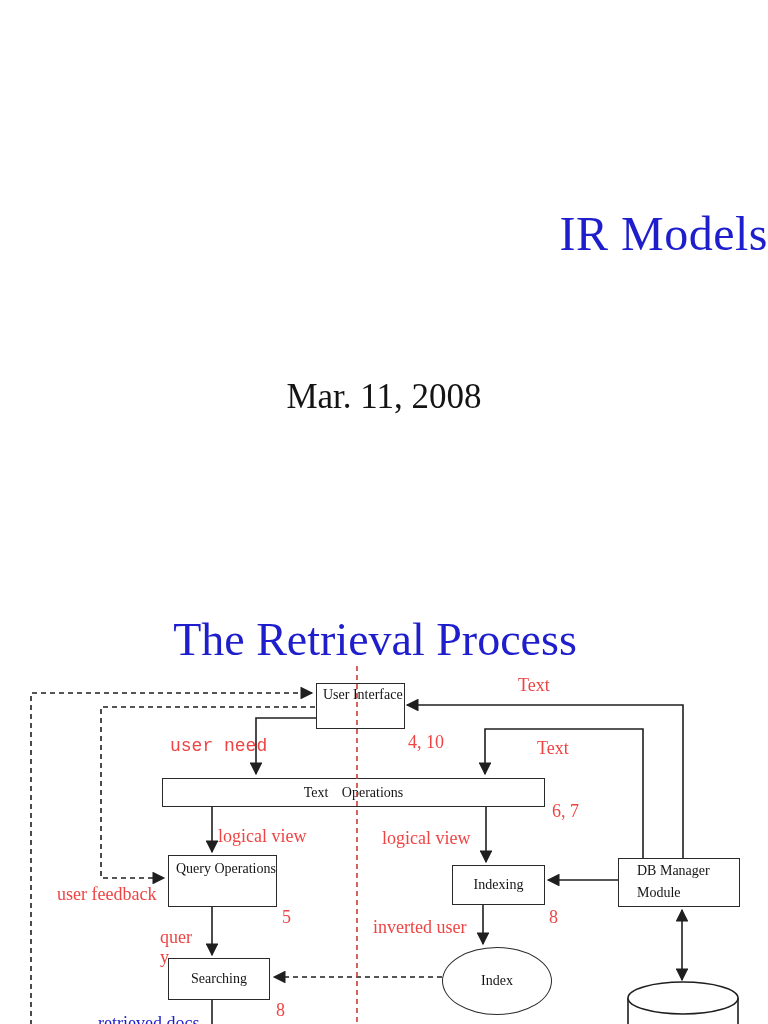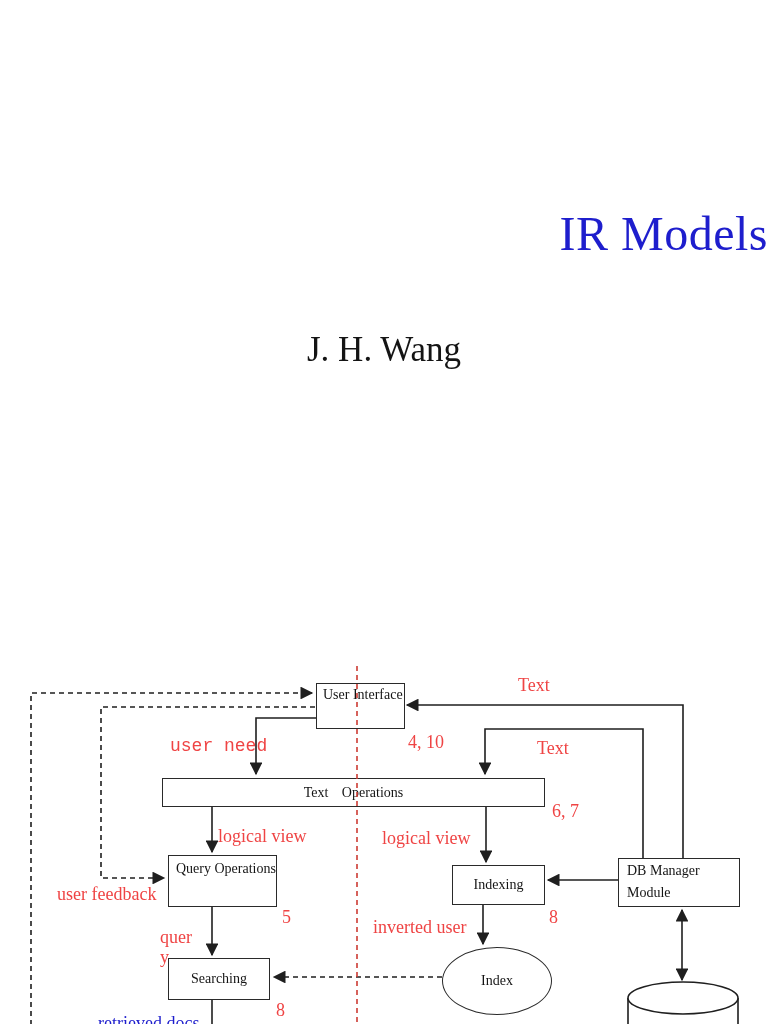--- a/index.html
+++ b/index.html
@@ -34,22 +34,23 @@
   .redline{z-index:30;pointer-events:none;}
   .boxlayer{z-index:10;}
   .lablayer{z-index:15;}
 </style>
 </head>
 <body>
 
 <div class="page">
 
   <div class="s1-title">IR Models</div>
-  <div class="s1-author">J. H. Wang</div>
+  <div class="s1-date">Mar. 11, 2008</div>
 
+  <div class="s2-title">The Retrieval Process</div>
 
   <div class="diagram">
 
     <svg width="768" height="364" viewBox="0 0 768 364">
       <defs>
         <marker id="ah" viewBox="0 0 10 10" refX="9" refY="5" markerWidth="8.5" markerHeight="8" orient="auto-start-reverse">
           <path d="M0,0 L10,5 L0,10 z" fill="#1f1f1f"></path>
         </marker>
       </defs>
       <g stroke="#1f1f1f" stroke-width="1.6" fill="none">
@@ -85,21 +86,21 @@
           <ellipse cx="683" cy="338" rx="55" ry="16"></ellipse>
         </g>
       </g>
     </svg>
 
     <div class="boxlayer">
       <div class="dbox" style="left:316px;top:23px;width:89px;height:46px;padding:0 0 0 6px;">User Interface</div>
       <div class="dbox center" style="left:162px;top:118px;width:383px;height:29px;word-spacing:10px;">Text Operations</div>
       <div class="dbox" style="left:168px;top:195px;width:109px;height:52px;padding:2px 0 0 7px;">Query Operations</div>
       <div class="dbox center" style="left:452px;top:205px;width:93px;height:40px;">Indexing</div>
-      <div class="dbox" style="left:618px;top:198px;width:122px;height:49px;padding:1px 0 0 8px;">DB Manager Module</div>
+      <div class="dbox" style="left:618px;top:198px;width:122px;height:49px;padding:1px 0 0 18px;">DB Manager Module</div>
       <div class="dbox center" style="left:168px;top:298px;width:102px;height:42px;">Searching</div>
       <div class="dbox center ellipse" style="left:442px;top:287px;width:110px;height:68px;">Index</div>
     </div>
 
     <div class="lablayer">
       <div class="dlabel" style="left:518px;top:15px;">Text</div>
       <div class="dlabel" style="left:408px;top:72px;">4, 10</div>
       <div class="dlabel" style="left:537px;top:78px;">Text</div>
       <div class="dlabel" style="left:170px;top:76px;font-family:Liberation Mono, monospace;">user need</div>
       <div class="dlabel" style="left:552px;top:141px;">6, 7</div>

